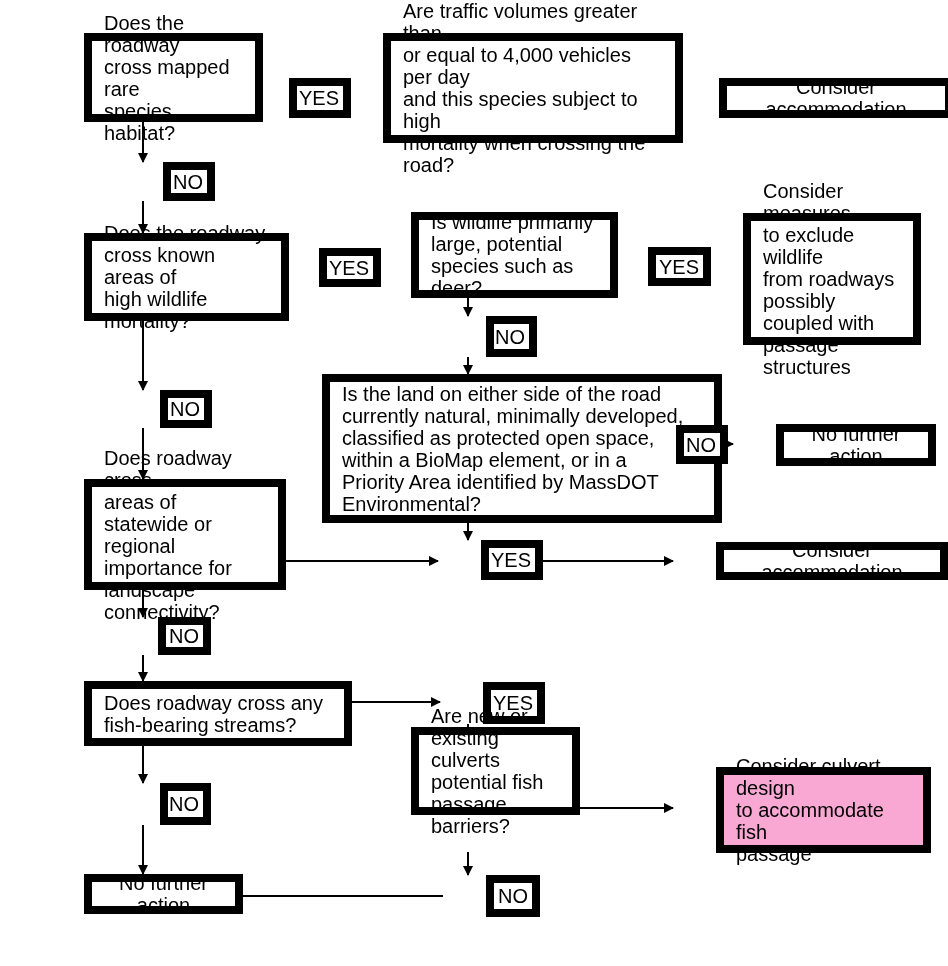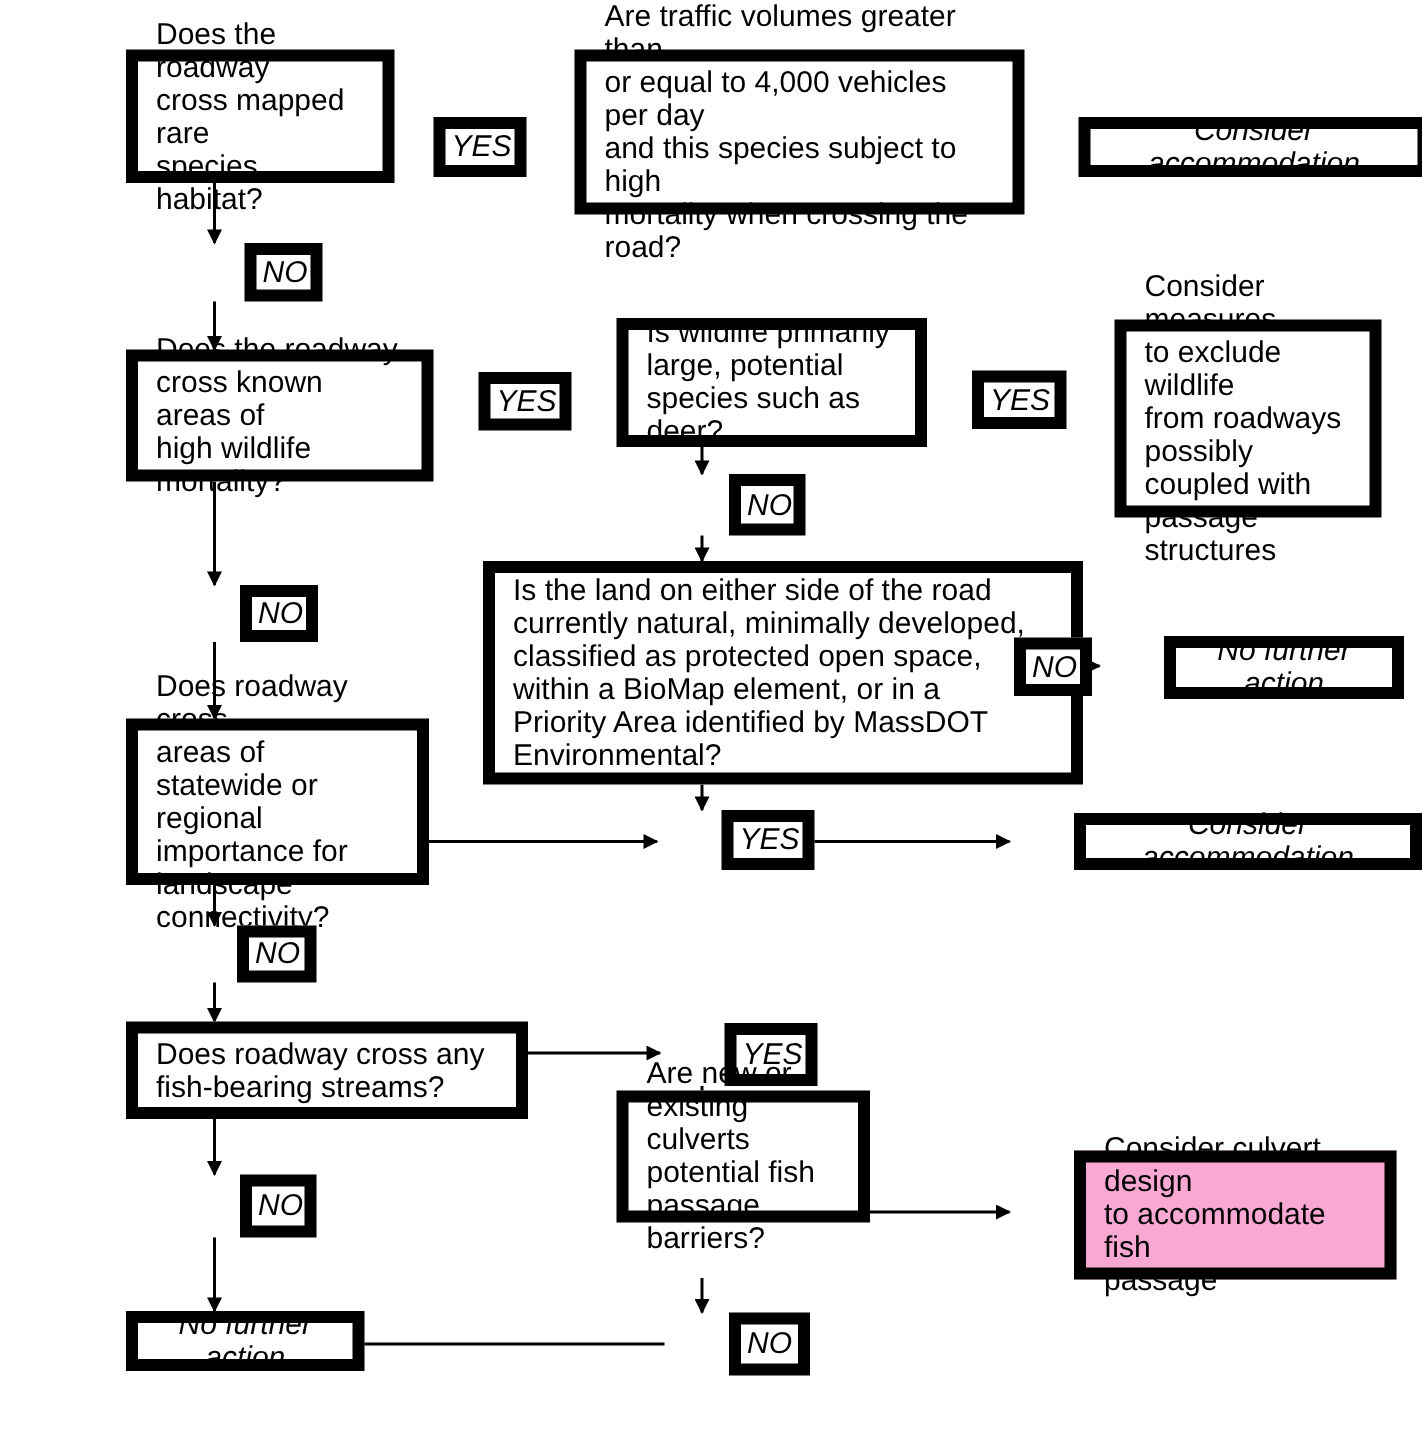--- a/index.html
+++ b/index.html
@@ -34,23 +34,22 @@
     font-size: 20px;
     line-height: 22px;
     letter-spacing: 0;
     margin-left: 43px;
   }
   .node .node-text {
     white-space: pre-line;
     text-align: left;
   }
   .node.center {
-    justify-content: flex-start;
+    justify-content: flex-end;
     padding: 0 4px;
-    font-style: italic;
   }
   .node.center .node-text {
     text-align: center;
   }
 </style>
 </head>
 <body>
 
 <div class="canvas">
   <svg id="edges" viewBox="0 0 948 966" xmlns="http://www.w3.org/2000/svg">

